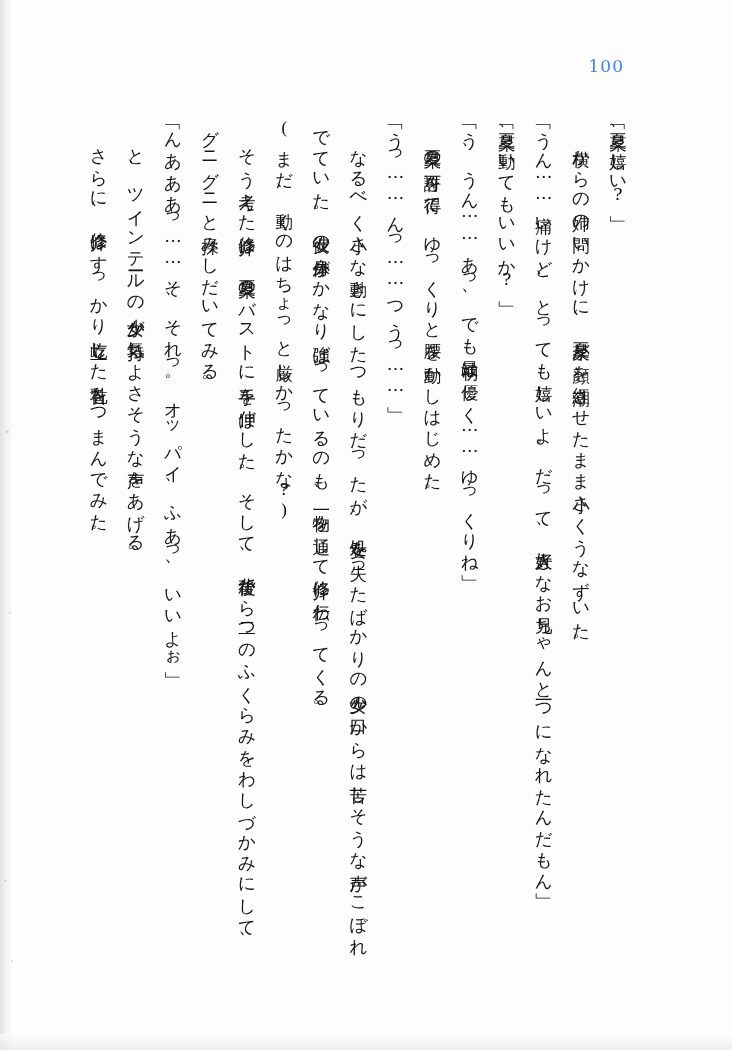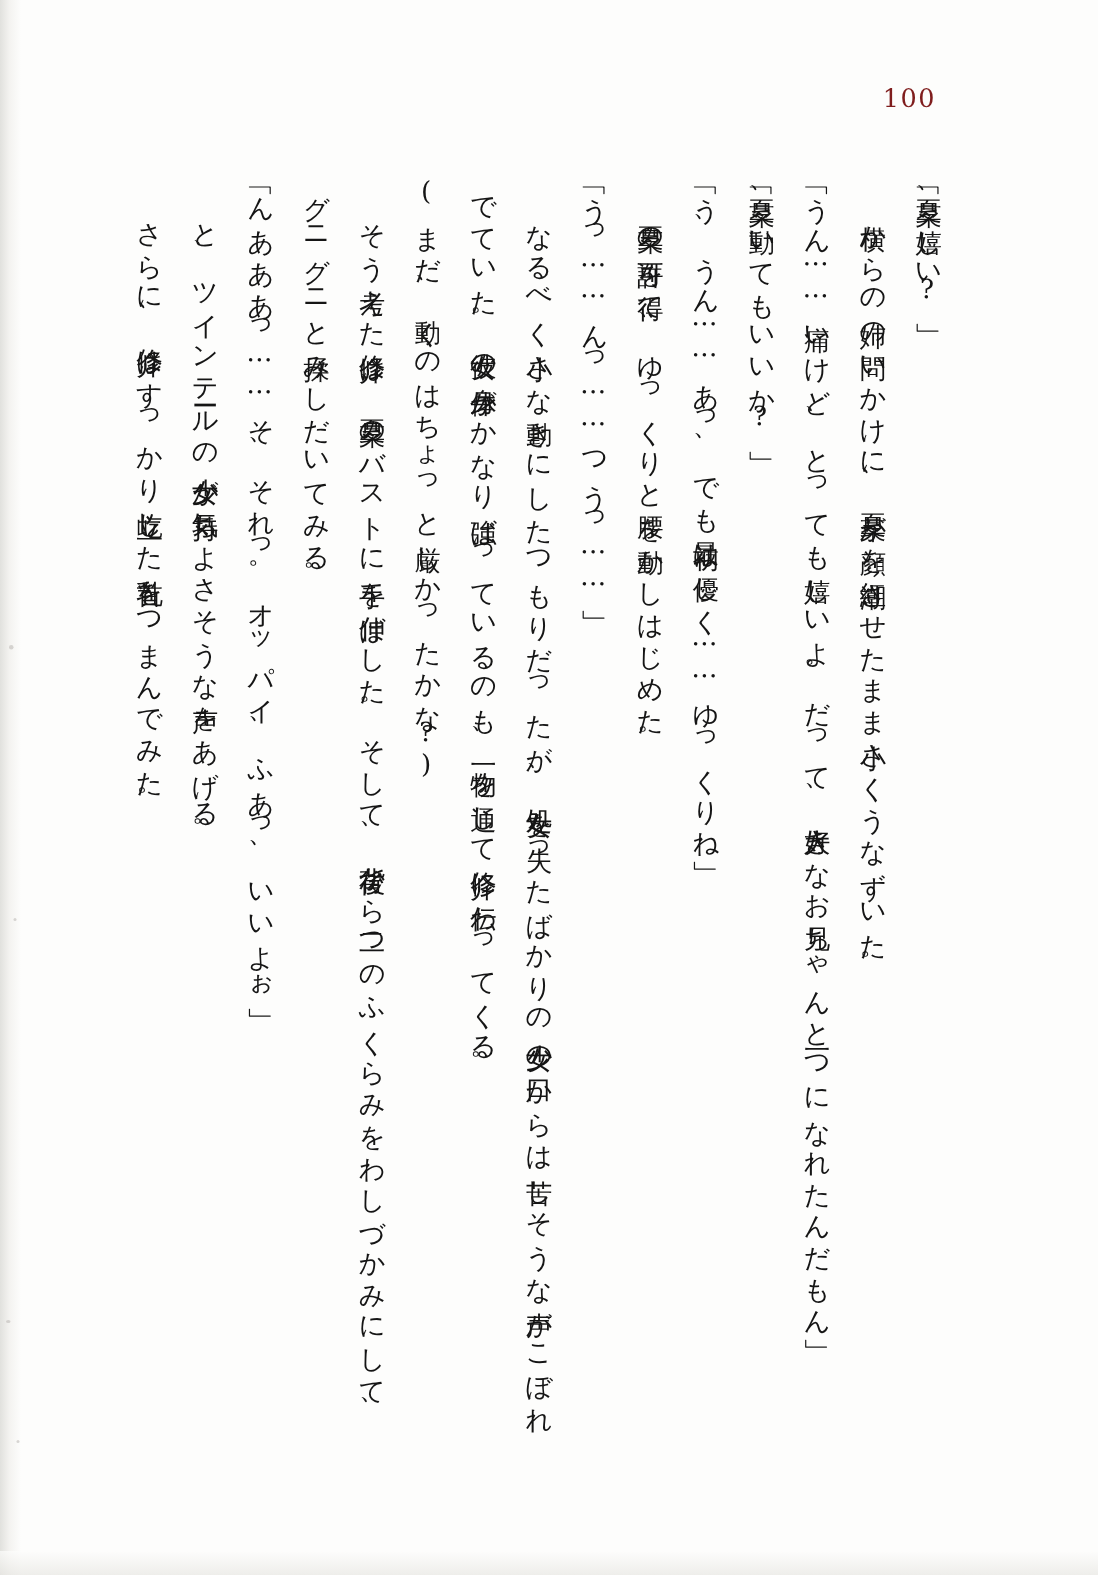--- a/index.html
+++ b/index.html
@@ -37,21 +37,21 @@
     border-radius: 50%;
     opacity: .55;
   }
 
   .page-number {
     position: absolute;
     top: 56px;
     right: 108px;
     font-size: 17px;
     letter-spacing: 1px;
-    color: #7f1d1d;
+    color: #3b82f6;
     font-family: "DejaVu Serif", "Liberation Serif", serif;
   }
 
   
   .vtext {
     position: absolute;
     top: 118px;
     right: 96px;
     height: 830px;
     width: 520px;

